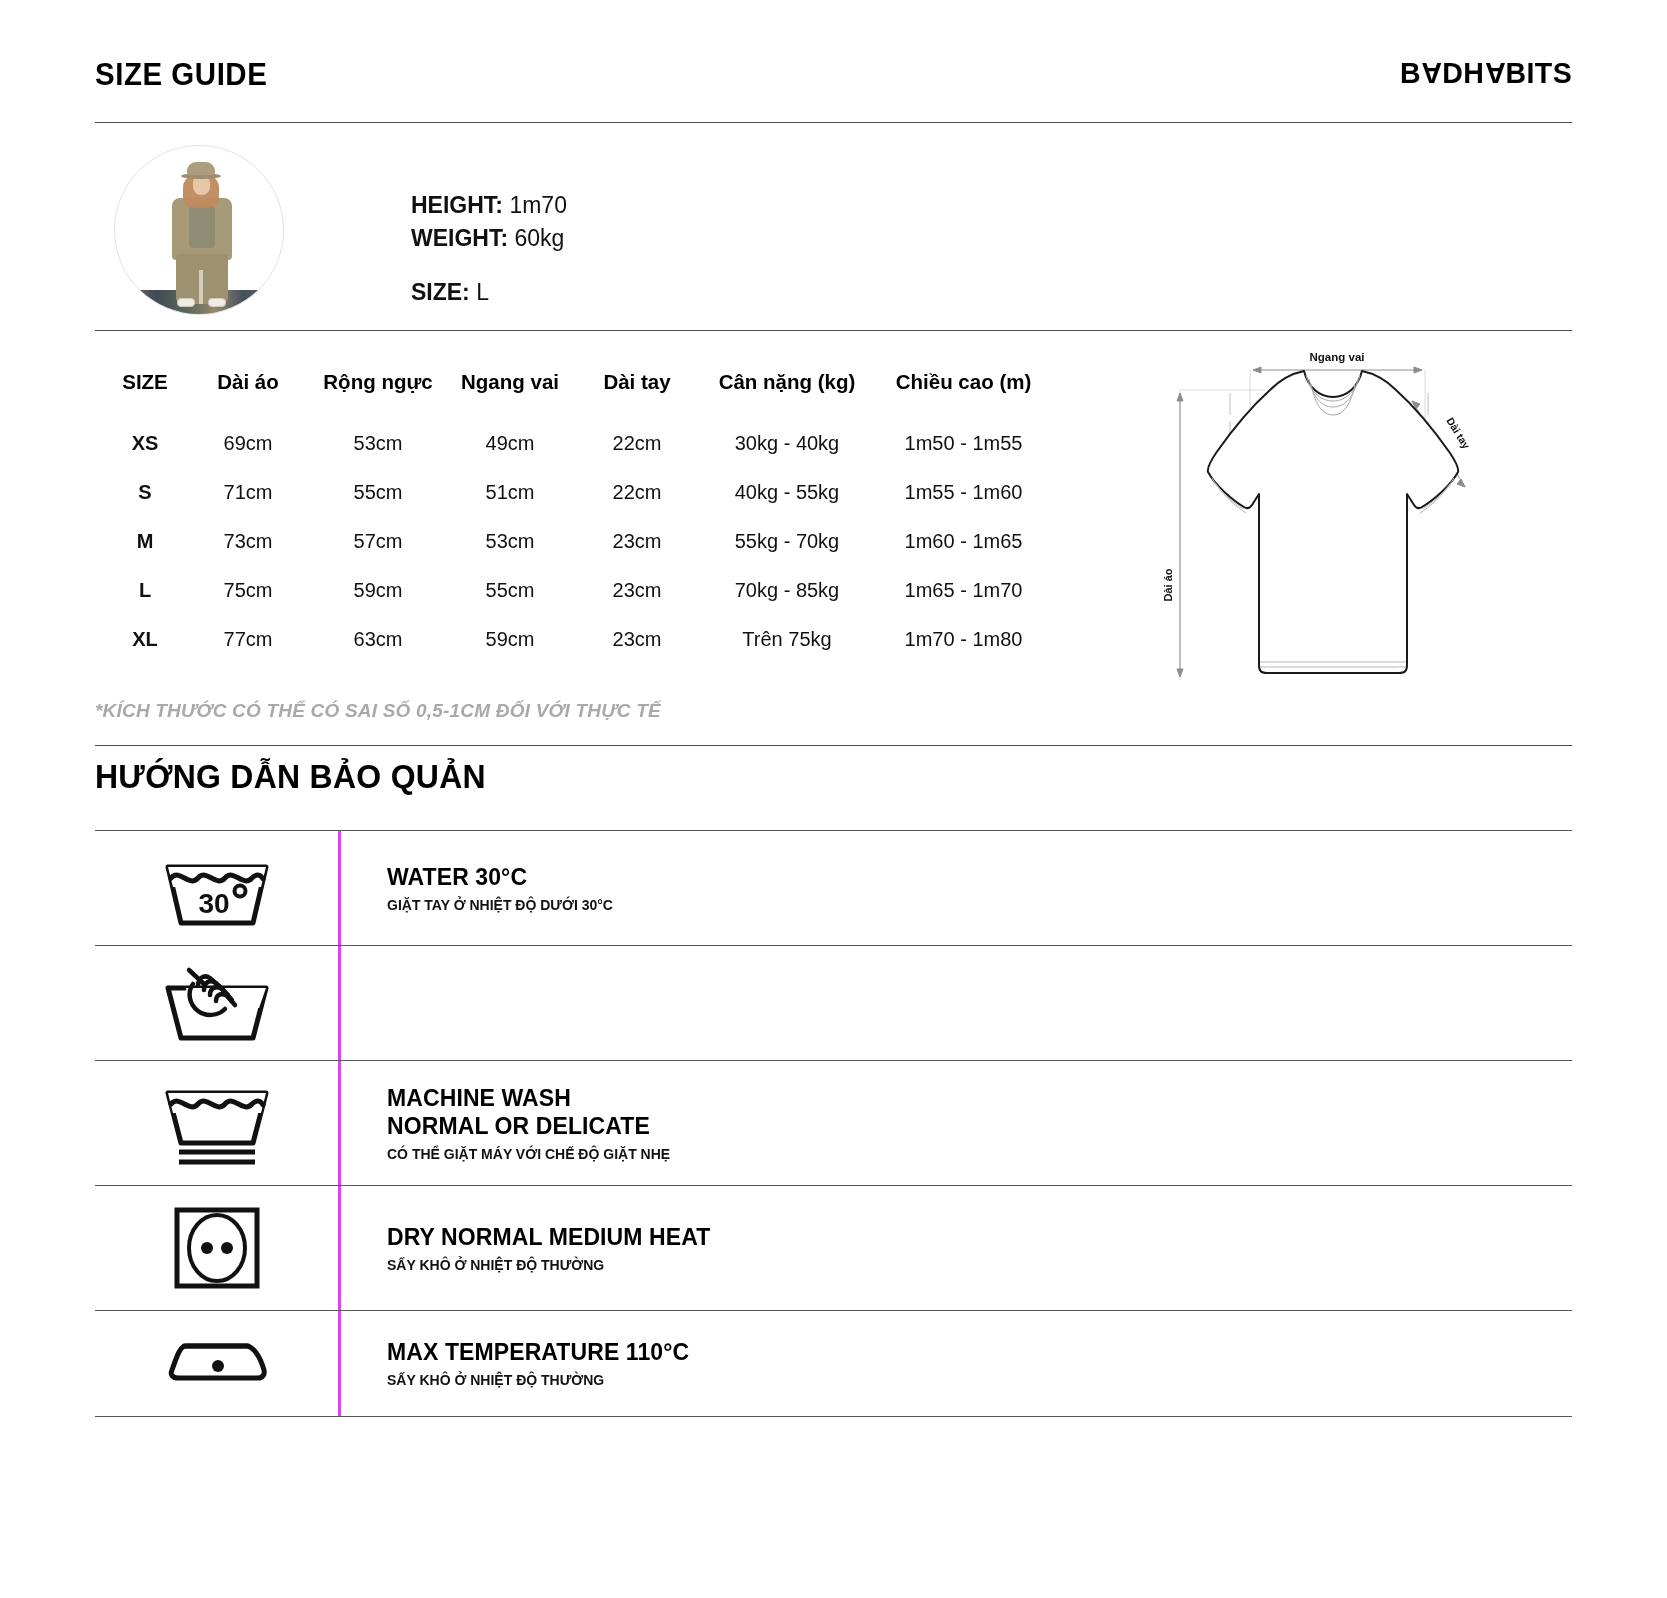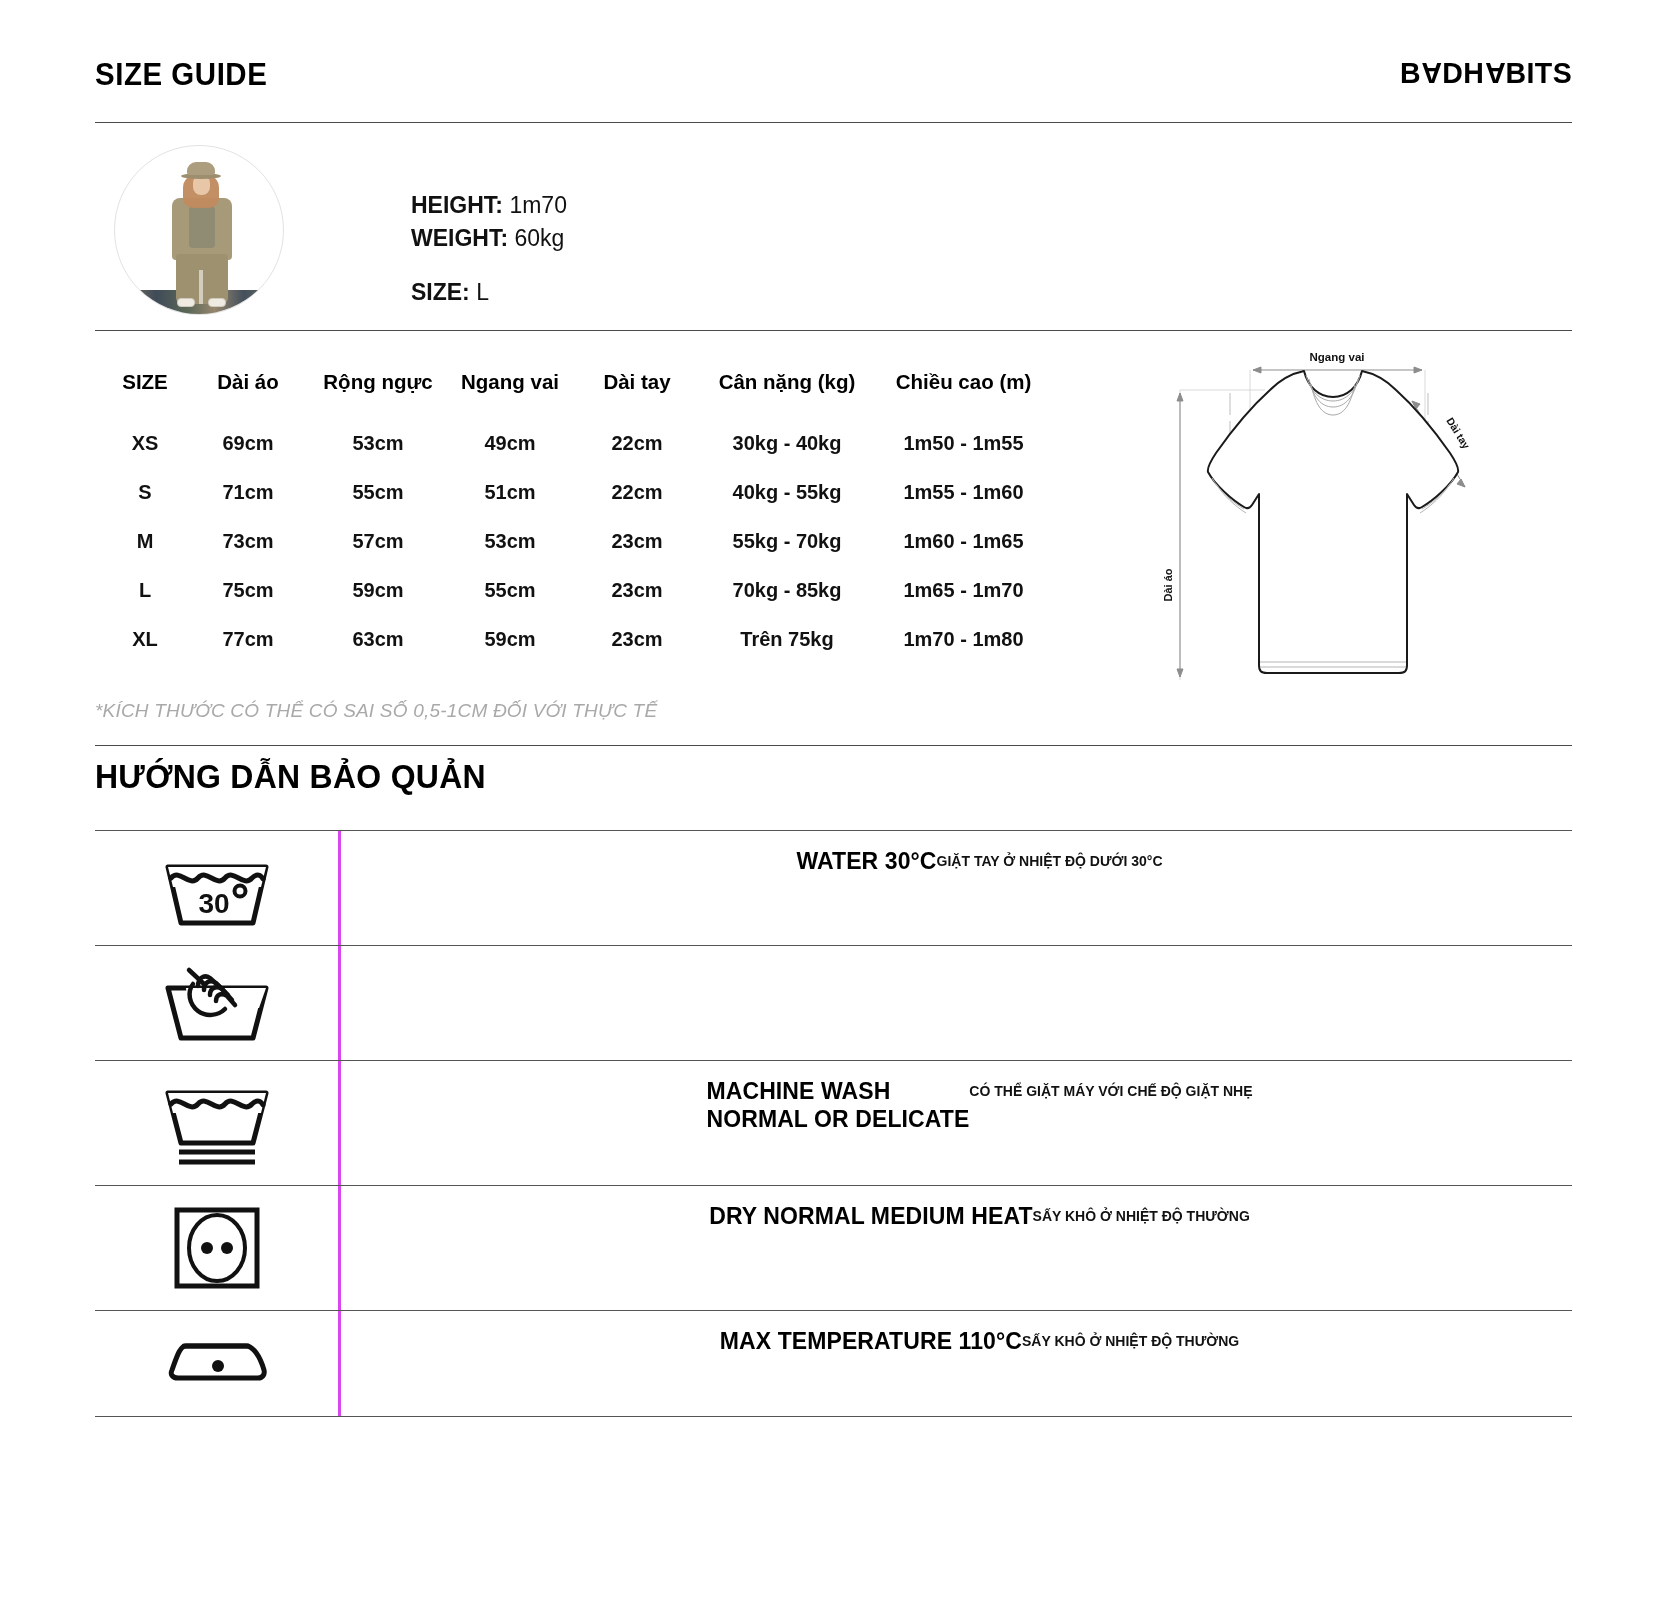--- a/index.html
+++ b/index.html
@@ -145,41 +145,41 @@
   .size-table th {
     font-size: 20.5px;
     font-weight: 700;
     padding: 0 0 26px 0;
     text-align: center;
     white-space: nowrap;
     color: #000;
   }
   .size-table td {
     font-size: 20px;
-    font-weight: 700;
+    font-weight: 400;
     padding: 12px 0 14px 0;
     text-align: center;
     white-space: nowrap;
     color: #111;
   }
   .size-table td.size-col { font-weight: 700; }
   .size-table th.c0, .size-table td.c0 { width: 78px; }
   .size-table th.c1, .size-table td.c1 { width: 128px; }
   .size-table th.c2, .size-table td.c2 { width: 132px; }
   .size-table th.c3, .size-table td.c3 { width: 132px; }
   .size-table th.c4, .size-table td.c4 { width: 122px; }
   .size-table th.c5, .size-table td.c5 { width: 178px; }
   .size-table th.c6, .size-table td.c6 { width: 175px; }
 
   .footnote {
     position: absolute;
     left: 95px; top: 700px;
     font-size: 19px;
     font-style: italic;
-    font-weight: 400;
+    font-weight: 700;
     color: #a9a9a9;
     letter-spacing: 0.2px;
     white-space: nowrap;
   }
 
   
   .tshirt-diagram {
     position: absolute;
     left: 1120px; top: 335px;
     width: 400px; height: 375px;
@@ -214,21 +214,21 @@
     flex: 0 0 246px;
     display: flex;
     align-items: center;
     justify-content: center;
     border-right: 3px solid #d946ef;
     padding: 16px 0;
   }
   .care-text-cell {
     flex: 1 1 auto;
     display: flex;
-    flex-direction: row;
+    flex-direction: column;
     justify-content: center;
     padding: 16px 0 16px 46px;
   }
   .care-en {
     font-size: 23px;
     font-weight: 700;
     letter-spacing: 0.1px;
     line-height: 1.22;
     color: #000;
     white-space: pre-line;

